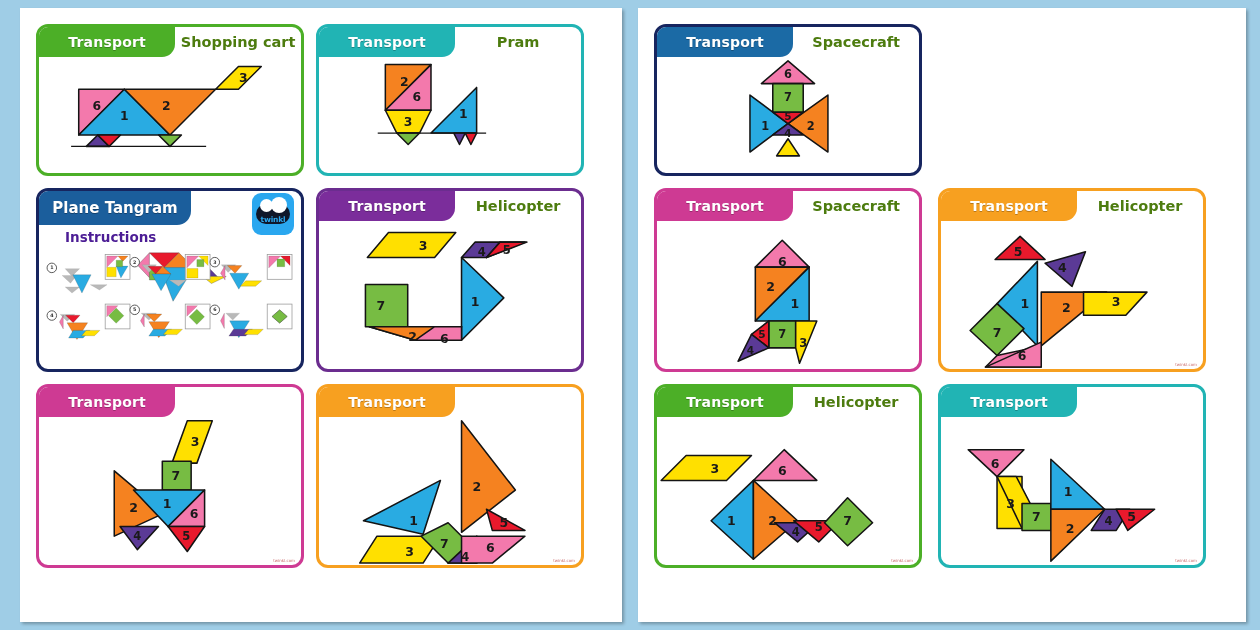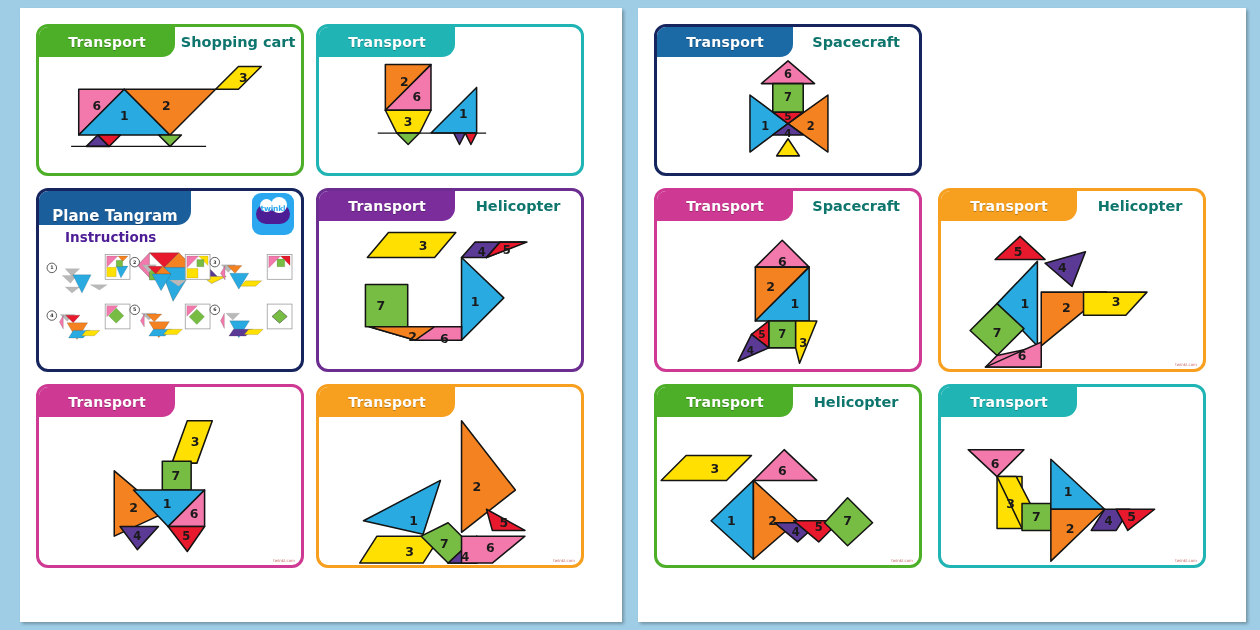--- a/index.html
+++ b/index.html
@@ -42,52 +42,52 @@
     border-top-left-radius:7px;
     color:#ffffff;
     font-weight:bold;
     font-size:14px;
     letter-spacing:.2px;
     text-shadow:0 1px 0 rgba(0,0,0,.25);
   }
   .head-title{
     flex:1;
     display:flex;align-items:center;justify-content:center;
-    color:#0f766e;
+    color:#4d7c0f;
     font-weight:bold;
     font-size:14.5px;
     font-family:"DejaVu Sans", sans-serif;
   }
   .card-body{position:relative;height:calc(100% - 30px);}
   .card-body svg{display:block;width:100%;height:100%;}
 
   
   #card-instructions .ins-head{
     position:relative;height:34px;
   }
   .ins-tab{
     position:absolute;left:0;top:0;
     width:58%;height:34px;
     background:#1b5e9c;
     border-bottom-right-radius:14px;
     border-top-left-radius:7px;
-    display:flex;align-items:flex-end;justify-content:center;
+    display:flex;align-items:center;justify-content:center;
     color:#fff;font-weight:bold;font-size:15px;
     text-shadow:0 1px 0 rgba(0,0,0,.3);
   }
   .twinkl-logo{
     position:absolute;right:7px;top:2px;
     width:42px;height:42px;border-radius:9px;
     background:#2aa7ef;
     display:flex;align-items:center;justify-content:center;
   }
   .twinkl-cloud{
     width:34px;height:20px;border-radius:10px;
-    background:#4c1d95;position:relative;
-    display:flex;align-items:flex-start;justify-content:center;
+    background:#0f172a;position:relative;
+    display:flex;align-items:flex-end;justify-content:center;
   }
   .twinkl-cloud:before,.twinkl-cloud:after{
     content:"";position:absolute;background:#fff;border-radius:50%;
   }
   .twinkl-cloud:before{width:13px;height:13px;left:4px;top:-5px;}
   .twinkl-cloud:after{width:16px;height:16px;right:3px;top:-7px;}
   .twinkl-word{
     position:relative;z-index:2;
     font-size:7.5px;font-weight:bold;color:#2aa7ef;
     font-family:"DejaVu Sans", sans-serif;
@@ -145,20 +145,21 @@
           <text class="pc-num" x="211" y="22" font-size="13">3</text>
         </svg>
       </div>
     </div>
 
     <div class="card" style="left:296px;top:16px;width:268px;height:152px;border-color:#21B4B4;">
       <div class="card-head">
         <div class="head-tab" style="background:#21B4B4;">
           <span>Transport</span>
         </div>
+        <div class="head-title">Pram</div>
       </div>
       <div class="card-body">
         <svg viewBox="0 0 268 122" preserveAspectRatio="xMidYMid meet">
           <polygon class="poly" points="66,8 114,8 66,56" fill="#F58220"></polygon>
           <polygon class="poly" points="114,8 114,56 66,56" fill="#F379AC"></polygon>
           <polygon class="poly" points="66,56 114,56 102,80 78,80" fill="#FFE000"></polygon>
           <polygon class="poly" points="162,32 162,80 114,80" fill="#29ABE2"></polygon>
           <polygon class="poly" points="78,80 102,80 90,92" fill="#77BC43"></polygon>
           <polygon class="poly" points="138,80 150,80 144,92" fill="#5B3A96"></polygon>
           <polygon class="poly" points="150,80 162,80 156,92" fill="#E8192C"></polygon>

